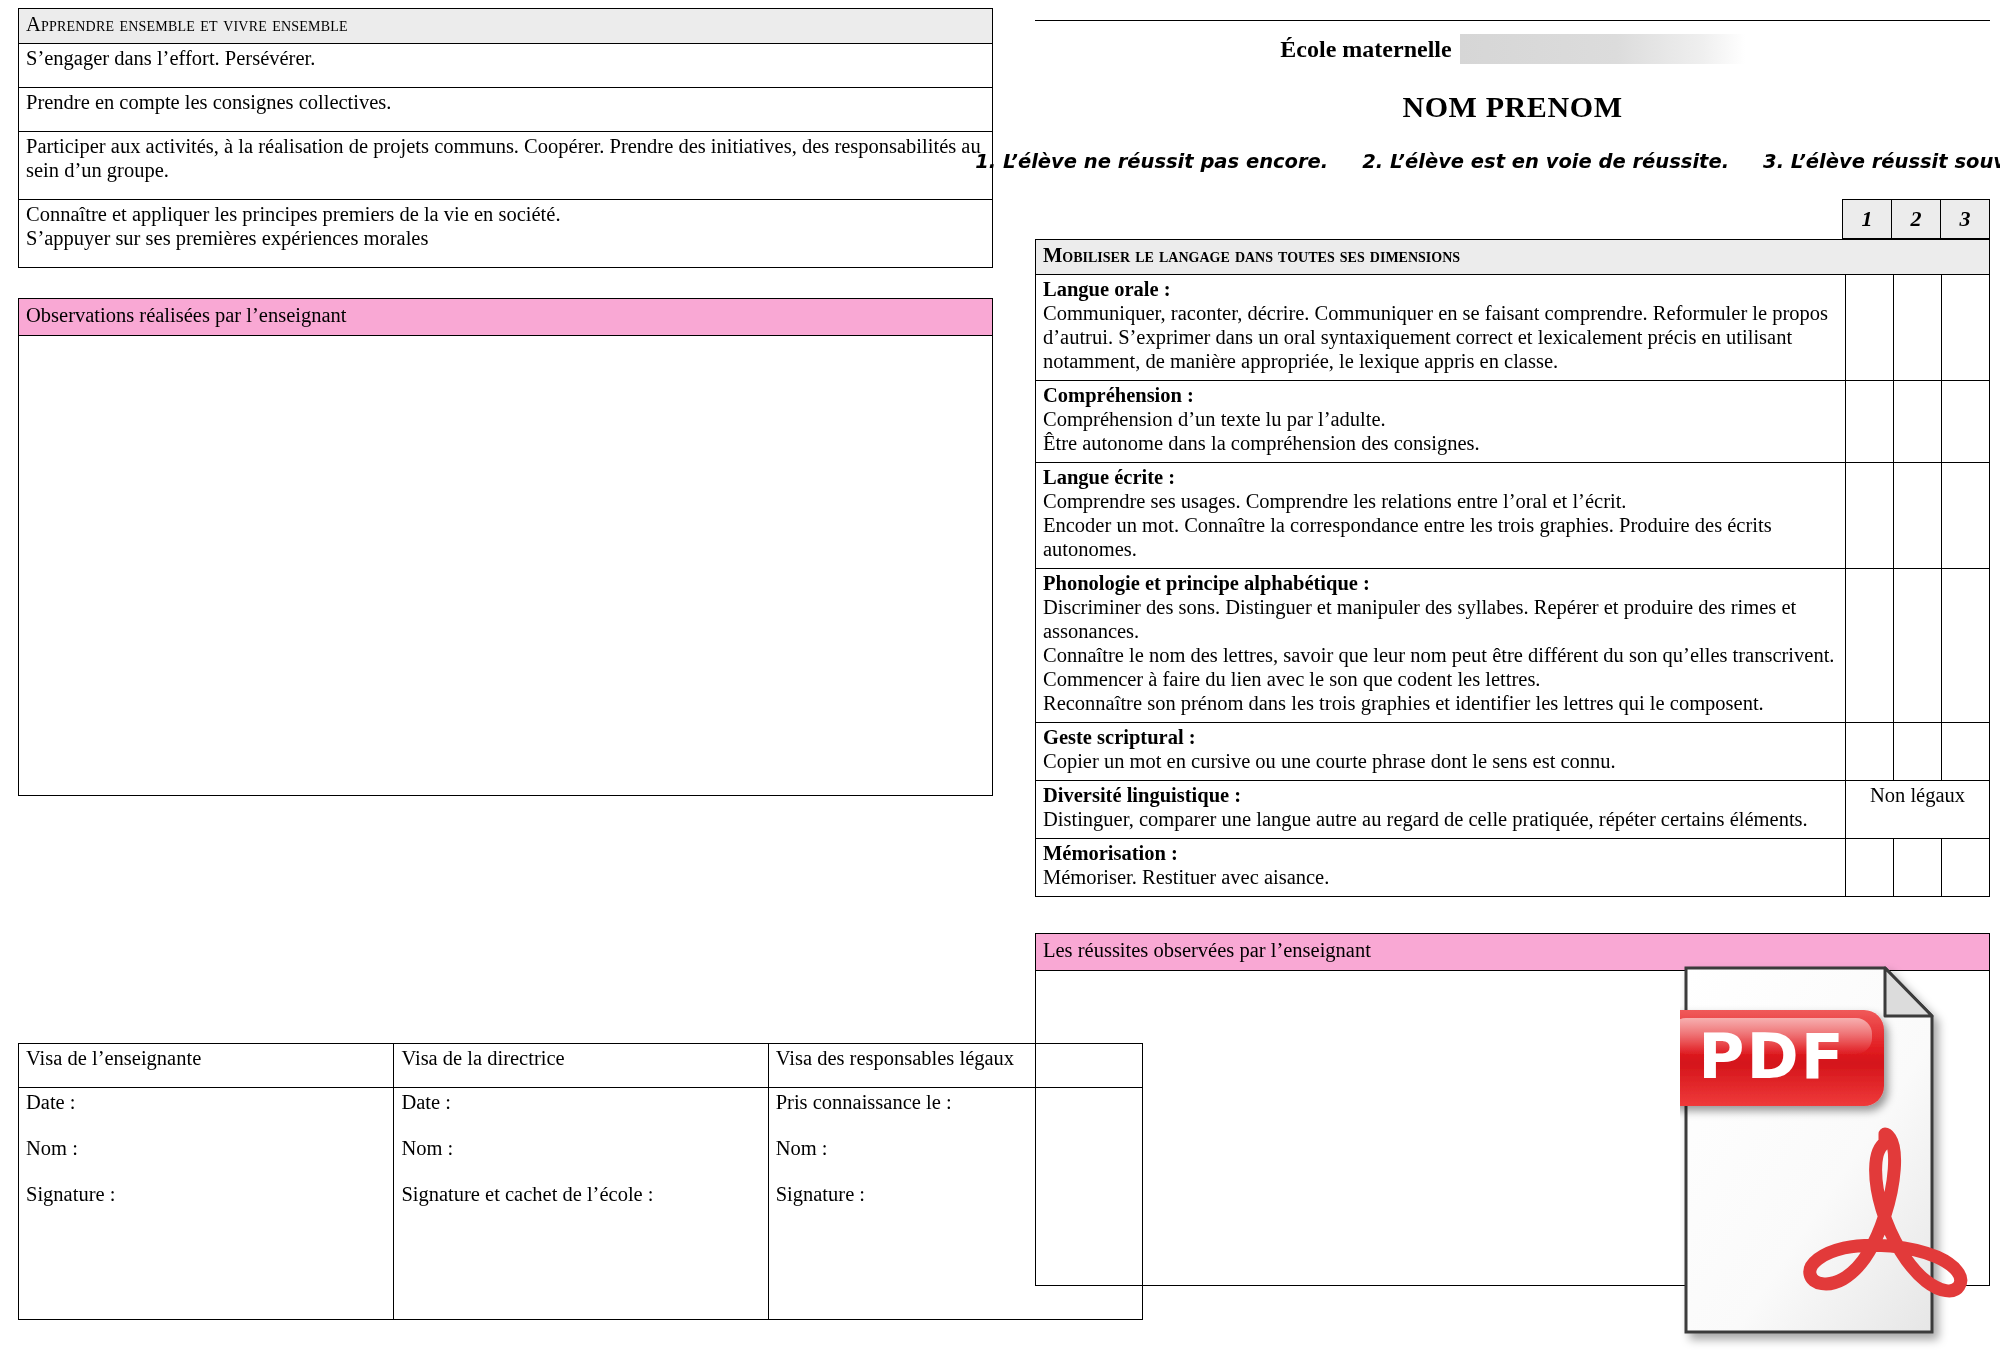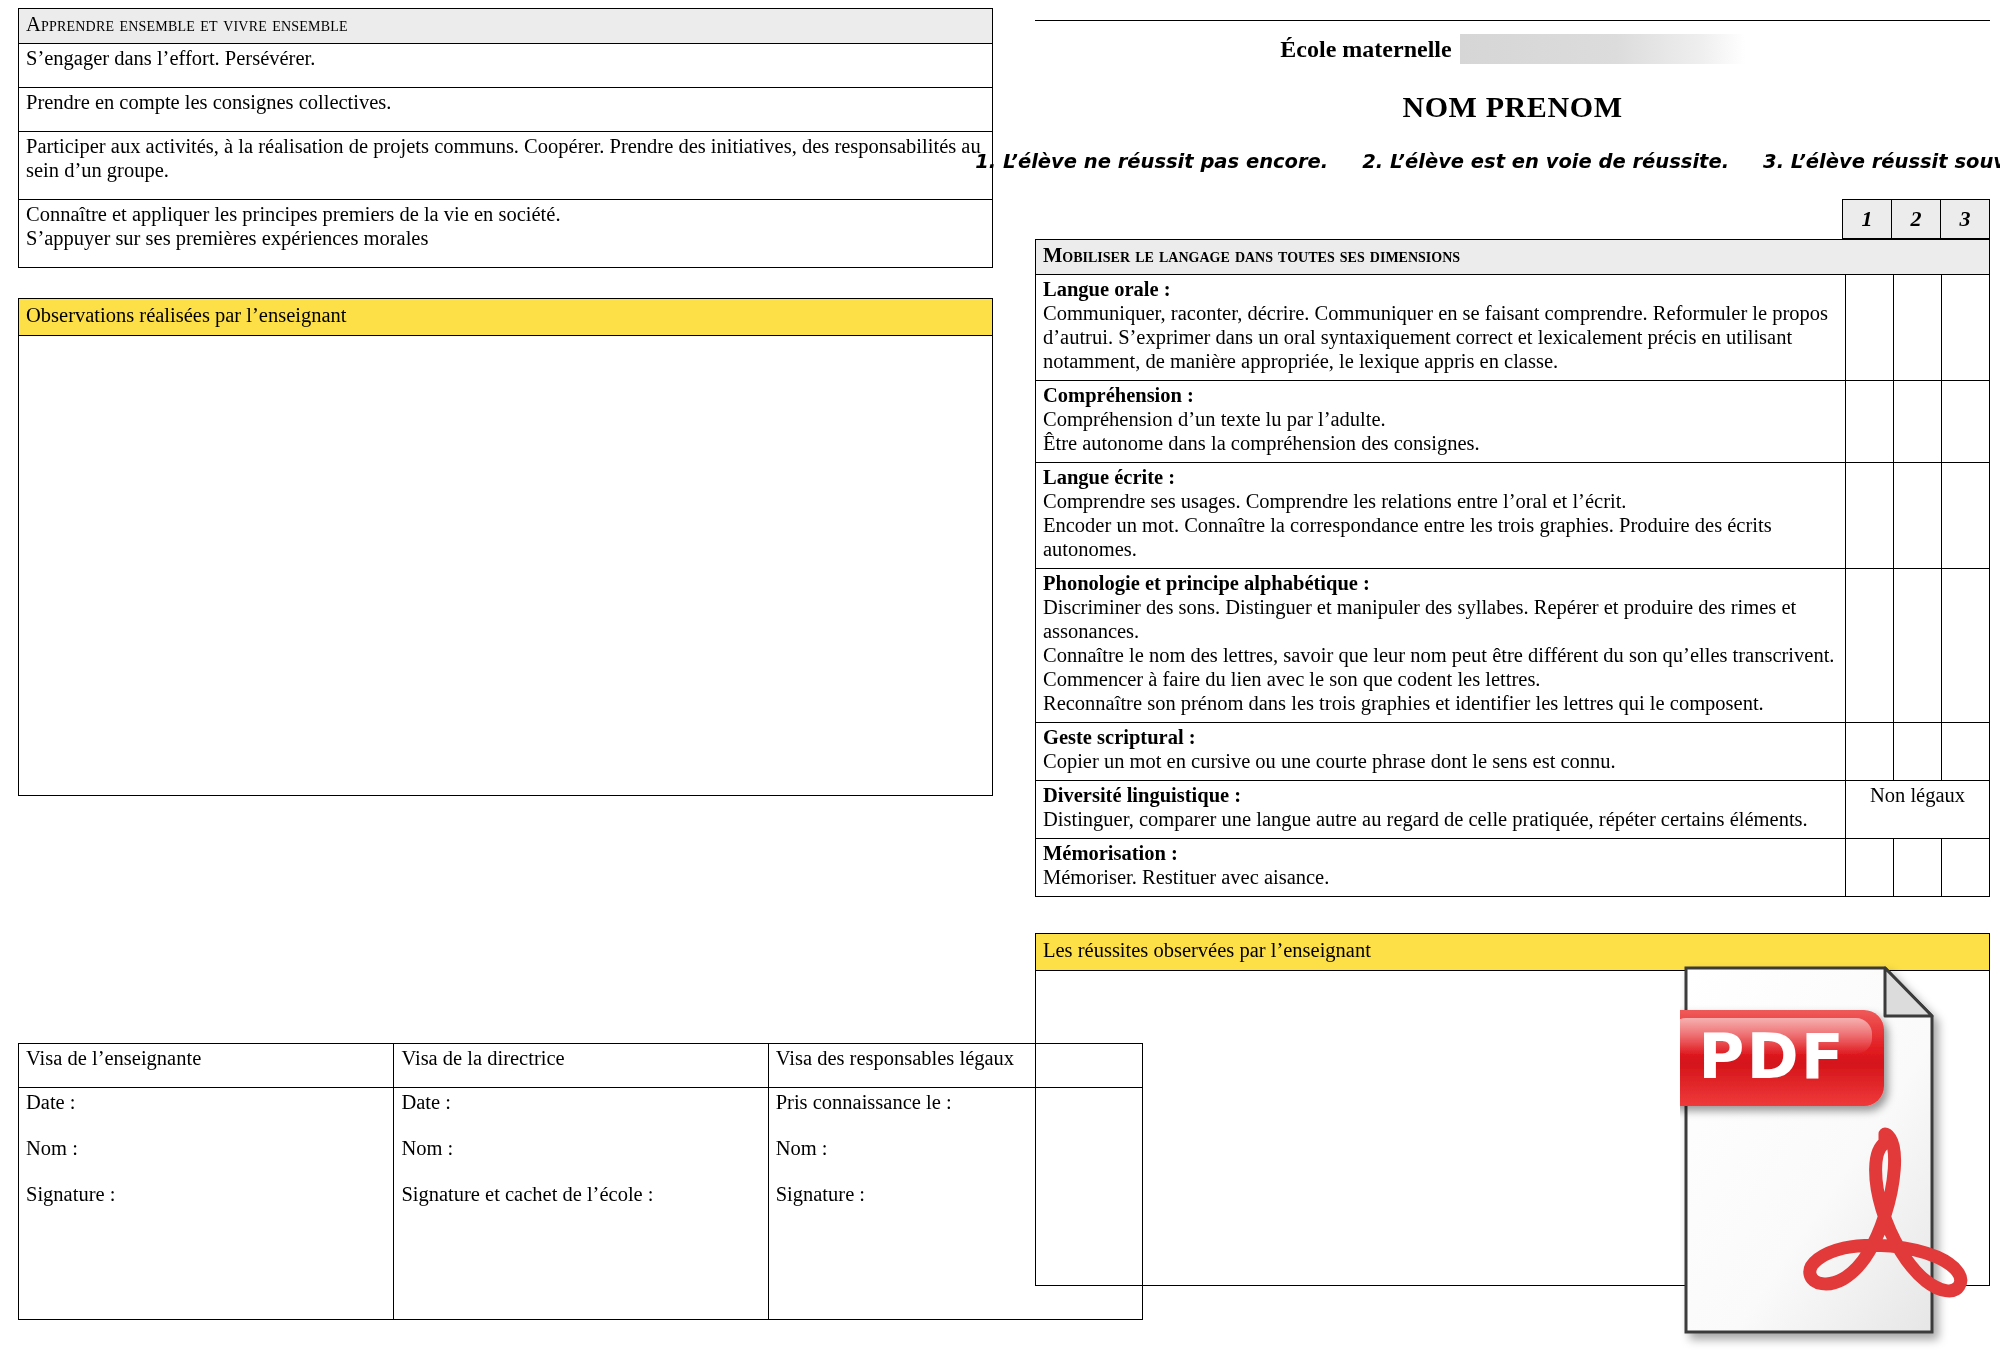--- a/index.html
+++ b/index.html
@@ -55,21 +55,21 @@
   .hdr-band {
     background: #ececec;
     font-variant: small-caps;
     font-weight: bold;
     font-size: 23px;
     letter-spacing: .2px;
     padding-top: 4px !important;
     padding-bottom: 6px !important;
   }
   .hdr-plain {
-    background: #fde047;
+    background: #f9a8d4;
     font-weight: bold;
     font-size: 22px;
     padding-top: 5px !important;
     padding-bottom: 7px !important;
   }
 
   .cell-txt { white-space: pre-line; }
   .lbl-bold { font-weight: bold; }
 
   

